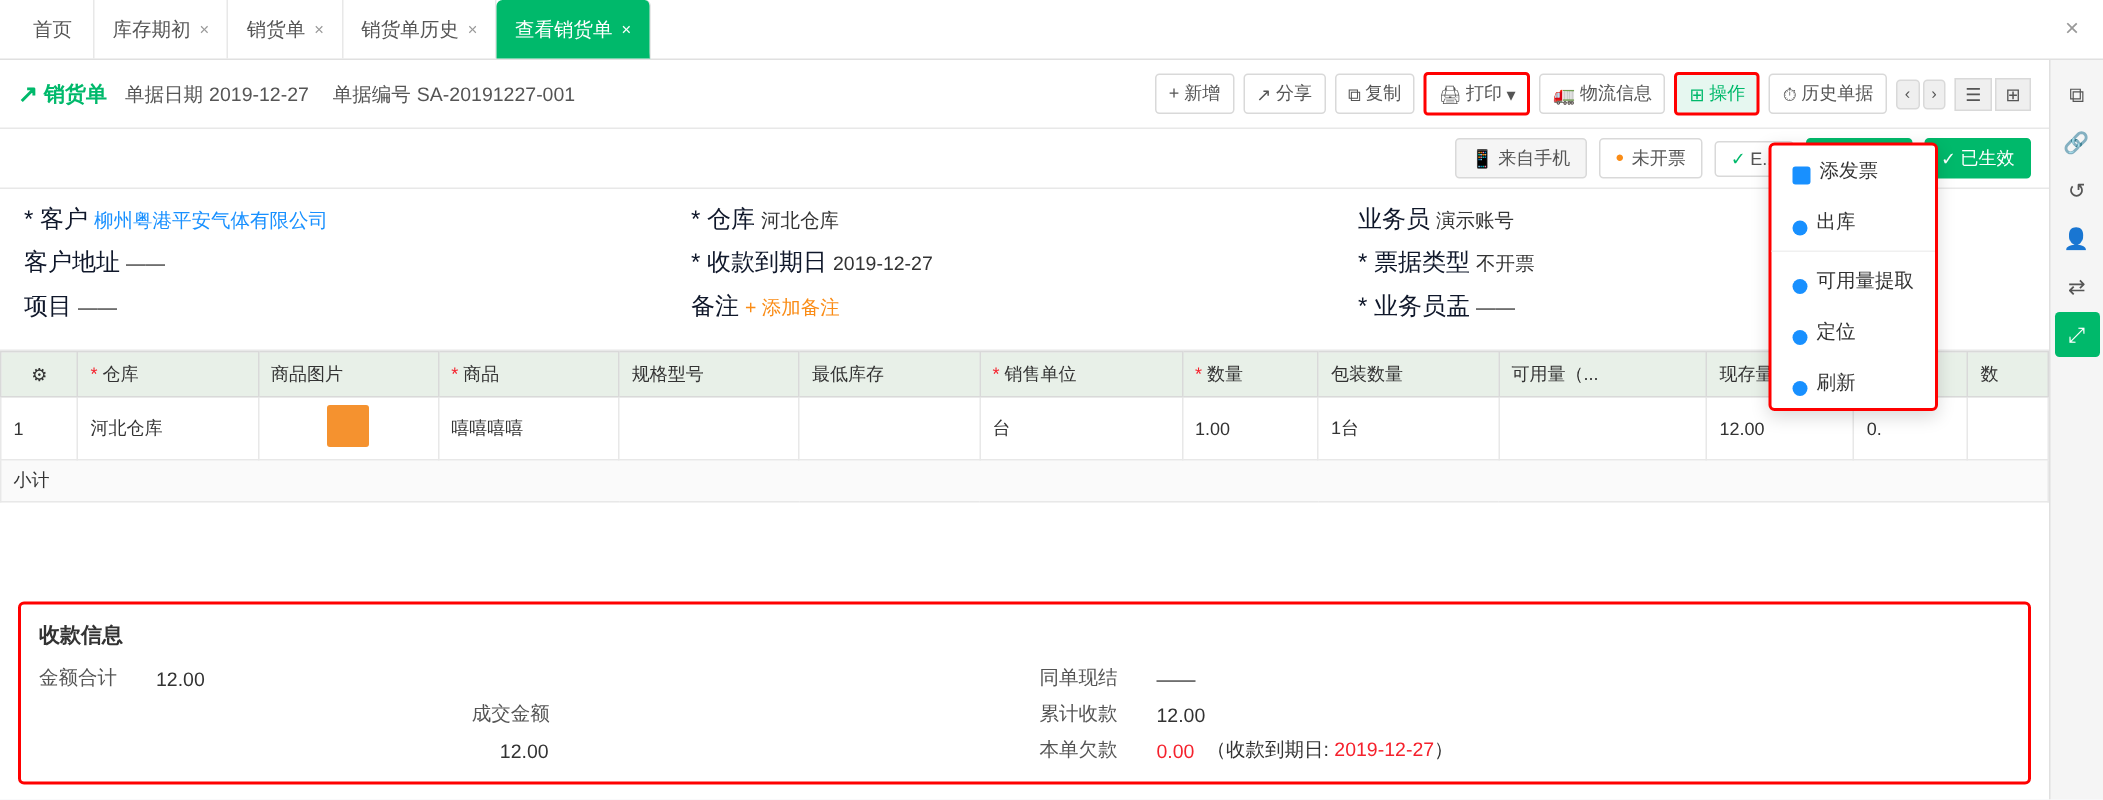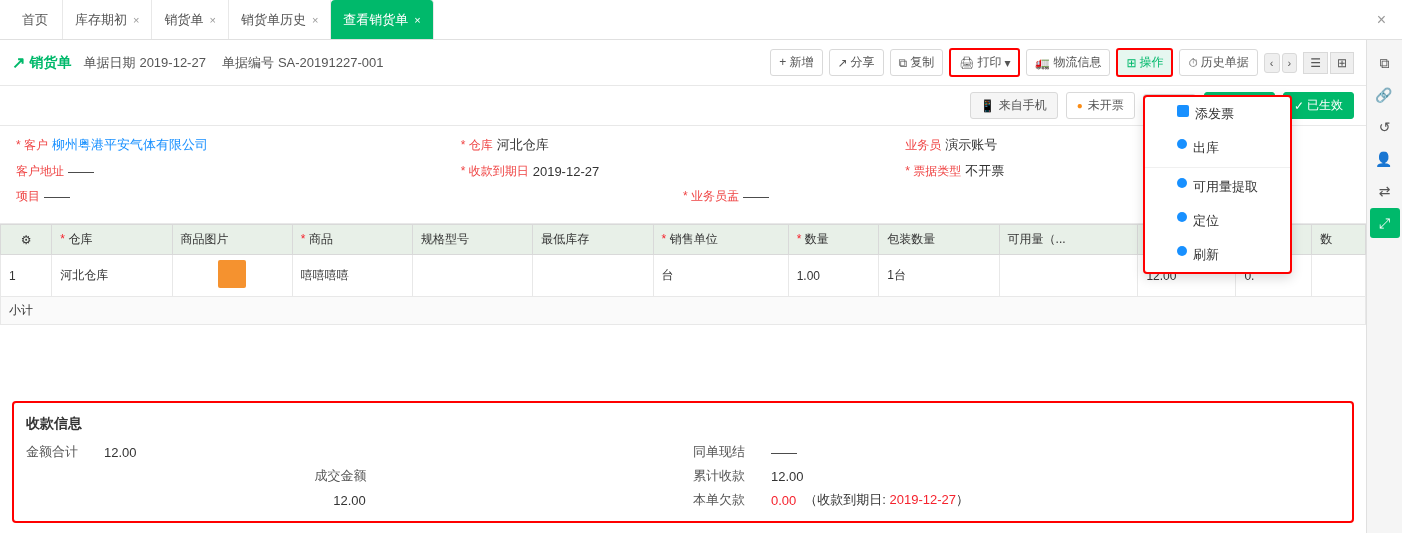--- a/index.html
+++ b/index.html
@@ -35,21 +35,21 @@
     .second-bar { display: flex; align-items: center; padding: 6px 12px; border-bottom: 1px solid #e8e8e8; gap: 8px; justify-content: flex-end; }
     .sec-btn { display: flex; align-items: center; gap: 3px; padding: 4px 10px; border: 1px solid #d9d9d9; border-radius: 3px; background: #fff; cursor: pointer; color: #555; font-size: 12px; white-space: nowrap; }
     .sec-btn.outlined-gray { background: #f5f5f5; }
     .sec-btn.orange-dot::before { content: "●"; color: #fa8c16; margin-right: 2px; font-size: 10px; }
     .sec-btn.green-badge { background: #00b96b; color: #fff; border-color: #00b96b; }
 
     
     .form-area { padding: 10px 16px; border-bottom: 1px solid #e8e8e8; }
     .form-row { display: flex; align-items: center; margin-bottom: 8px; gap: 0; }
     .field-group { display: flex; align-items: center; flex: 1; gap: 4px; }
-    .field-label { color: #ef4444; font-size: 12px; min-width: fit-content; white-space: nowrap; }
+    .field-label { color: #0f172a; font-size: 16px; min-width: fit-content; white-space: nowrap; }
     .field-label::before { content: "* "; }
     .field-label.no-req::before { content: ""; }
     .field-value { color: #333; font-size: 13px; }
     .field-value.link { color: #1890ff; }
 
     
     .table-wrapper { flex: 1; overflow: auto; }
     table { width: 100%; border-collapse: collapse; font-size: 12px; }
     table thead tr { background: #e8f0e8; }
     table thead th { padding: 6px 8px; border: 1px solid #d9d9d9; text-align: left; font-weight: normal; white-space: nowrap; color: #333; }
@@ -63,21 +63,21 @@
     .bottom-section { border: 2px solid red; margin: 10px 12px; padding: 12px; border-radius: 4px; background: #fff; }
     .payment-title { font-weight: bold; font-size: 14px; margin-bottom: 10px; }
     .payment-grid { display: grid; grid-template-columns: 1fr 1fr; gap: 6px 20px; }
     .payment-row { display: flex; align-items: center; gap: 8px; font-size: 13px; }
     .pay-label { color: #555; min-width: 70px; }
     .pay-value { color: #333; }
     .pay-value.red { color: #f5222d; }
 
     
     .dropdown-menu { position: absolute; top: 95px; right: 110px; background: #fff; border: 2px solid red; border-radius: 4px; box-shadow: 0 4px 12px rgba(0,0,0,0.15); z-index: 100; min-width: 100px; }
-    .dropdown-item { display: flex; align-items: flex-start; padding: 8px 32px; cursor: pointer; font-size: 13px; color: #333; gap: 6px; white-space: nowrap; }
+    .dropdown-item { display: flex; align-items: flex-end; padding: 8px 14px; cursor: pointer; font-size: 13px; color: #333; gap: 6px; white-space: nowrap; }
     .dropdown-item .dot { width: 10px; height: 10px; border-radius: 50%; display: inline-block; }
     .dot-blue { background: #1890ff; }
     .dropdown-divider { height: 1px; background: #f0f0f0; margin: 2px 0; }
 
     
     .right-sidebar { position: absolute; right: 0; top: 40px; width: 36px; background: #f5f5f5; border-left: 1px solid #e0e0e0; display: flex; flex-direction: column; align-items: center; padding-top: 8px; gap: 2px; height: calc(533px - 40px); }
     .sidebar-icon { width: 30px; height: 30px; display: flex; align-items: center; justify-content: center; cursor: pointer; color: #555; font-size: 14px; border-radius: 3px; }
     .sidebar-icon.active { background: #00b96b; color: #fff; }
   </style>
 </head>
@@ -211,20 +211,24 @@
         </div>
         <div class="field-group">
           <span class="field-label">票据类型</span>
           <span class="field-value">不开票</span>
         </div>
       </div>
       <div class="form-row">
         <div class="field-group">
           <span class="field-label no-req">项目</span>
           <span class="field-value">——</span>
+        </div>
+        <div class="field-group">
+          <span class="field-label no-req">备注</span>
+          <span class="field-value" style="color:#fa8c16; cursor:pointer;">+ 添加备注</span>
         </div>
         <div class="field-group">
           <span class="field-label">业务员盂</span>
           <span class="field-value">——</span>
         </div>
       </div>
     </div>
 
     <div class="table-wrapper">
       <table>

